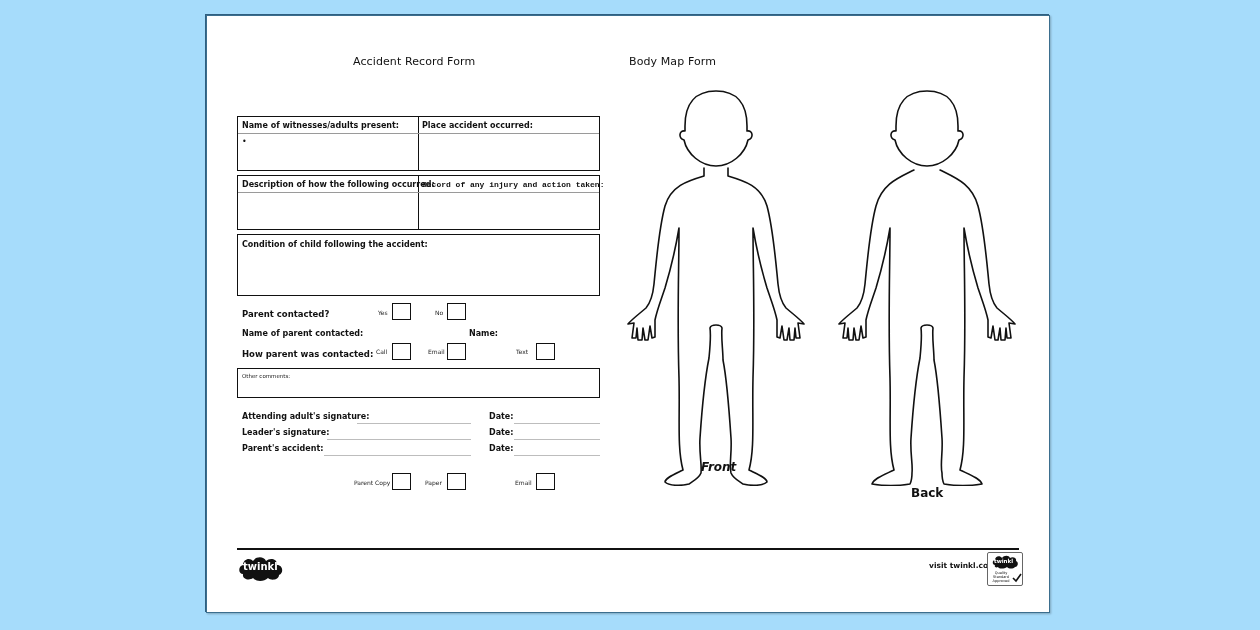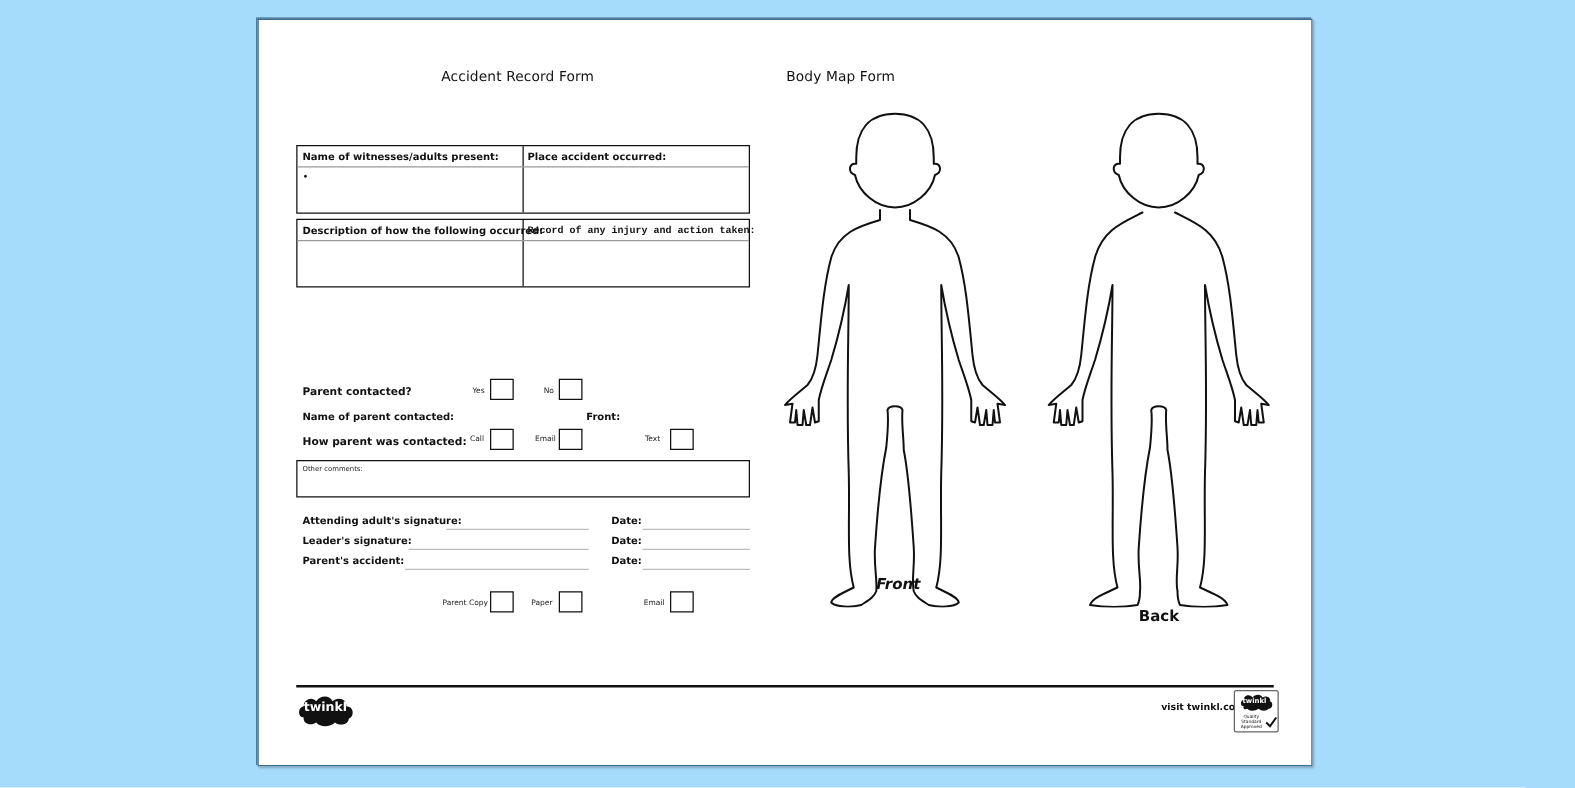--- a/index.html
+++ b/index.html
@@ -38,30 +38,33 @@
 
   <div class="box" style="left:30px;top:159px;width:363px;height:55px;">
     <div class="vdiv" style="left:180px;top:0;height:53px;"></div>
     <div class="hdiv" style="left:0;top:16px;width:361px;"></div>
     <span class="lbl" style="left:4px;top:4px;">Description of how the following occurred:</span>
     <span class="lbl" style="left:184px;top:4px;font-family:Liberation Mono, monospace;">Record of any injury and action taken:</span>
     <div class="abs" style="left:0;top:17px;width:180px;height:36px;"></div>
     <div class="abs" style="left:182px;top:17px;width:179px;height:36px;"></div>
   </div>
 
+  <div class="box" style="left:30px;top:218px;width:363px;height:62px;">
+    <span class="lbl" style="left:4px;top:5px;">Condition of child following the accident:</span>
+  </div>
 
   <span class="lbl" style="left:35px;top:293px;font-size:8.5px;">Parent contacted?</span>
   <span class="lbl-sm" style="left:171px;top:293px;">Yes</span>
   <div class="chk" style="left:185px;top:287px;"></div>
   <span class="lbl-sm" style="left:228px;top:293px;">No</span>
   <div class="chk" style="left:240px;top:287px;"></div>
 
   <span class="lbl" style="left:35px;top:313px;">Name of parent contacted:</span>
   <div class="abs" style="left:148px;top:309px;width:110px;height:14px;"></div>
-  <span class="lbl" style="left:262px;top:313px;">Front:</span>
+  <span class="lbl" style="left:262px;top:313px;">Name:</span>
   <div class="abs" style="left:290px;top:309px;width:100px;height:14px;"></div>
 
   <span class="lbl" style="left:35px;top:333px;font-size:8.5px;">How parent was contacted:</span>
   <span class="lbl-sm" style="left:169px;top:332px;">Call</span>
   <div class="chk" style="left:185px;top:327px;"></div>
   <span class="lbl-sm" style="left:221px;top:332px;">Email</span>
   <div class="chk" style="left:240px;top:327px;"></div>
   <span class="lbl-sm" style="left:309px;top:332px;">Text</span>
   <div class="chk" style="left:329px;top:327px;"></div>
 

